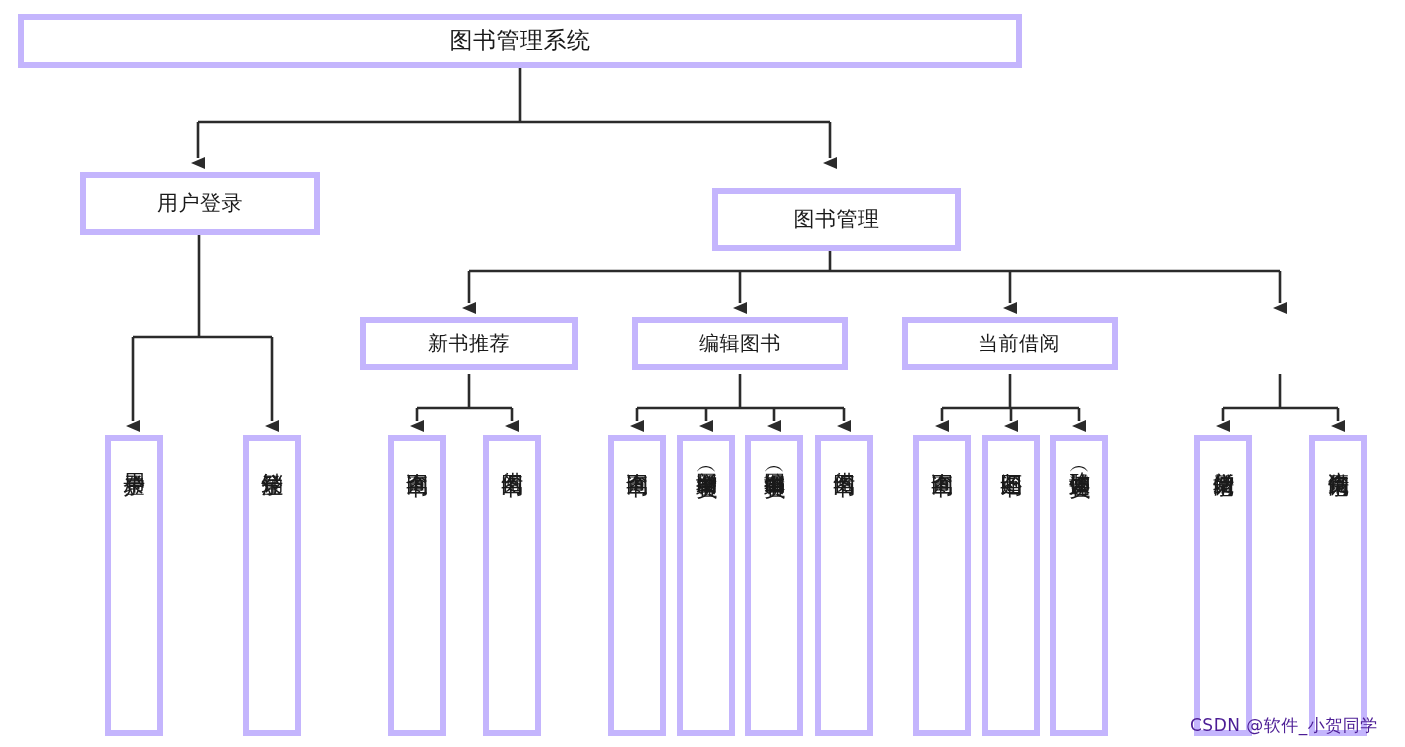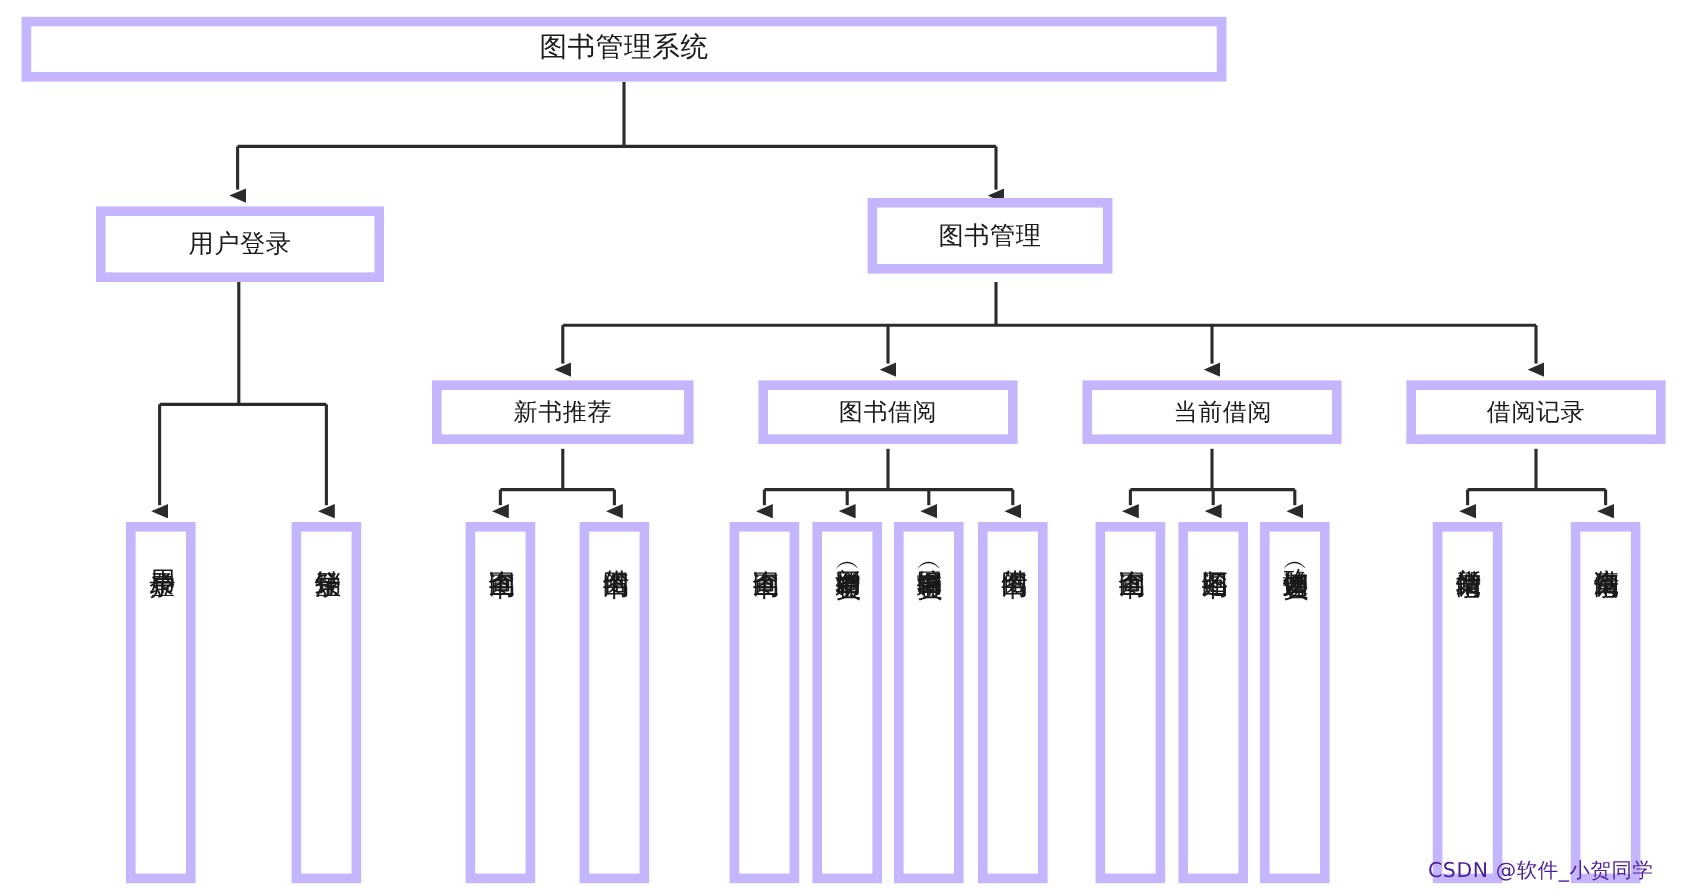--- a/index.html
+++ b/index.html
@@ -21,21 +21,21 @@
     left: 0;
     top: 0;
     width: 1405px;
     height: 747px;
     pointer-events: none;
   }
   .node {
     position: absolute;
     box-sizing: border-box;
     background: #ffffff;
-    border: 8px solid #c4b5fd;
+    border: 6px solid #c4b5fd;
     display: flex;
     align-items: center;
     justify-content: center;
     color: #1a1a1a;
   }
   .node .lbl {
     display: block;
     text-align: center;
     line-height: 1.18;
     letter-spacing: 0.5px;
@@ -144,36 +144,33 @@
     </g>
   </svg>
 
   <div class="node root">
     <span class="lbl">图书管理系统</span>
   </div>
 
   <div class="node t1" style="left:80px; top:172px; width:240px;">
     <span class="lbl">用户登录</span>
   </div>
-  <div class="node t1" style="left:712px; top:165px; width:204px;margin-left:11px;">
+  <div class="node t1" style="left:712px; top:188px; width:249px;">
     <span class="lbl">图书管理</span>
   </div>
 
   <div class="node t2" style="left:360px; top:317px; width:218px;">
     <span class="lbl">新书推荐</span>
   </div>
   <div class="node t2" style="left:632px; top:317px; width:216px;">
-    <span class="lbl">图书借阅</span>
+    <span class="lbl">编辑图书</span>
   </div>
   <div class="node t2" style="left:902px; top:317px; width:216px;padding-left:18px;">
     <span class="lbl">当前借阅</span>
   </div>
-  <div class="node t2" style="left:1172px; top:317px; width:216px;">
-    <span class="lbl">借阅记录</span>
-  </div>
 
   <div class="node leaf" style="left:105px; width:58px;">
     <span class="lbl">用户登录</span>
   </div>
   <div class="node leaf" style="left:243px; width:58px;">
     <span class="lbl">注销登录</span>
   </div>
 
   <div class="node leaf" style="left:388px; width:58px;">
     <span class="lbl">查询图书</span>

